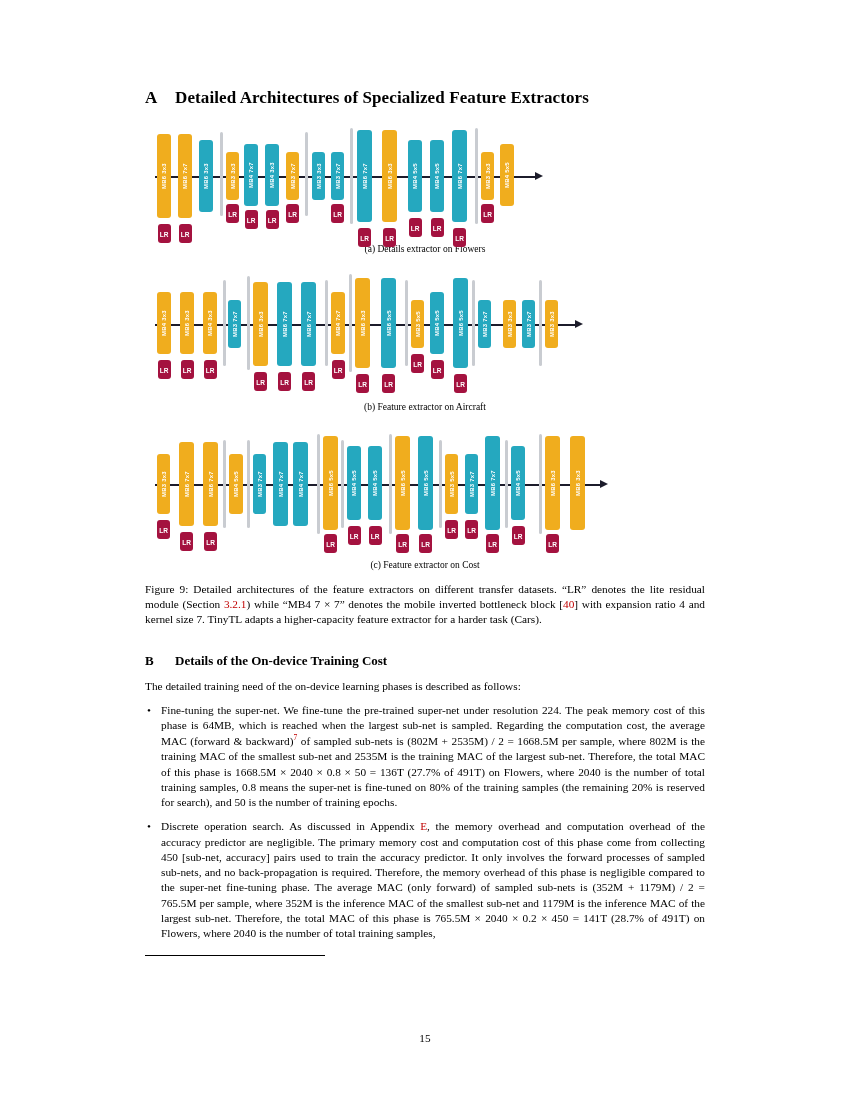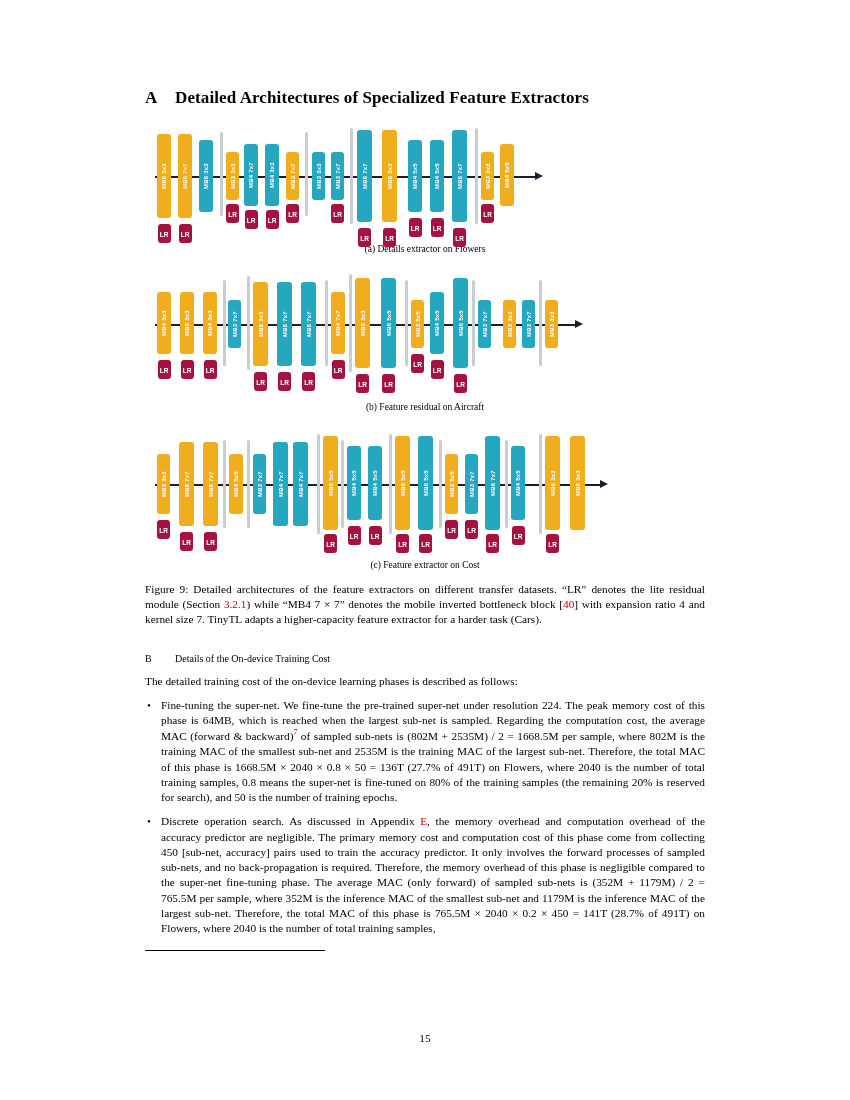--- a/index.html
+++ b/index.html
@@ -163,22 +163,22 @@
   }
   .pagenum {
     position: absolute;
     left: 0;
     right: 0;
     top: 1032px;
     text-align: center;
     font-size: 11.3px;
   }
   h2.sectionB {
-    font-size: 10px;
-    font-weight: normal;
+    font-size: 13px;
+    font-weight: bold;
     margin: 26px 0 0 0;
   }
   h2.sectionB .lbl { display: inline-block; width: 30px; }
 </style>
 </head>
 <body>
 
 <div class="page">
   <div class="content">
 
@@ -379,21 +379,21 @@
             <div class="blk" style="left: 358px; top: 30px; width: 13px; height: 48px; background: rgb(240, 173, 30);">
               <span class="vtext">MB3 3x3</span>
             </div>
             <div class="blk" style="left: 377px; top: 30px; width: 13px; height: 48px; background: rgb(37, 168, 191);">
               <span class="vtext">MB3 7x7</span>
             </div>
             <div class="blk" style="left: 400px; top: 30px; width: 13px; height: 48px; background: rgb(240, 173, 30);">
               <span class="vtext">MB3 3x3</span>
             </div>
           </div>
-        <div class="caption">(b) Feature residual on Aircraft</div>
+        <div class="caption">(b) Feature extractor on Aircraft</div>
       </div>
 
       <div class="subfig" style="margin-top:16px;">
         <div class="diagram tall" id="diag-cars">
             <div class="axis-line" style="left: 10px; top: 56px; width: 445px; right: auto;"></div>
             <div class="arrow-head" style="left: 455px; top: 52.4px;"></div>
             <div class="sep" style="left: 78px; top: 12px; height: 88px;"></div>
             <div class="sep" style="left: 102px; top: 12px; height: 88px;"></div>
             <div class="sep" style="left: 172px; top: 6px; height: 100px;"></div>
             <div class="sep" style="left: 196px; top: 12px; height: 88px;"></div>
@@ -500,21 +500,21 @@
 
       <div class="figcaption">
         <span>Figure 9:</span><span> Detailed architectures of the feature extractors on different transfer datasets. “LR” denotes the lite residual module (Section </span><span class="ref">3.2.1</span><span>) while “MB4 7 × 7” denotes the mobile inverted bottleneck block [</span><span class="ref">40</span><span>] with expansion ratio 4 and kernel size 7. TinyTL adapts a higher-capacity feature extractor for a harder task (Cars).</span>
       </div>
     </div>
 
     <h2 class="sectionB">
       <span class="lbl">B</span><span>Details of the On-device Training Cost</span>
     </h2>
 
-    <p class="body">The detailed training cost of the on-device learning phases is described as follows:</p>
+    <p class="body">The detailed training need of the on-device learning phases is described as follows:</p>
 
     <ul class="items">
       <li>
         <span class="bold">Fine-tuning the super-net.</span><span> We fine-tune the pre-trained super-net under resolution 224. The peak memory cost of this phase is 64MB, which is reached when the largest sub-net is sampled. Regarding the computation cost, the average MAC (forward &amp; backward)</span><span class="sup ref">7</span><span> of sampled sub-nets is (802M + 2535M) / 2 = 1668.5M per sample, where 802M is the training MAC of the smallest sub-net and 2535M is the training MAC of the largest sub-net. Therefore, the total MAC of this phase is 1668.5M × 2040 × 0.8 × 50 = 136T (27.7% of 491T) on Flowers, where 2040 is the number of total training samples, 0.8 means the super-net is fine-tuned on 80% of the training samples (the remaining 20% is reserved for search), and 50 is the number of training epochs.</span>
       </li>
       <li>
         <span class="bold">Discrete operation search.</span><span> As discussed in Appendix </span><span class="ref">E</span><span>, the memory overhead and computation overhead of the accuracy predictor are negligible. The primary memory cost and computation cost of this phase come from collecting 450 [sub-net, accuracy] pairs used to train the accuracy predictor. It only involves the forward processes of sampled sub-nets, and no back-propagation is required. Therefore, the memory overhead of this phase is negligible compared to the super-net fine-tuning phase. The average MAC (only forward) of sampled sub-nets is (352M + 1179M) / 2 = 765.5M per sample, where 352M is the inference MAC of the smallest sub-net and 1179M is the inference MAC of the largest sub-net. Therefore, the total MAC of this phase is 765.5M × 2040 × 0.2 × 450 = 141T (28.7% of 491T) on Flowers, where 2040 is the number of total training samples,</span>
       </li>
     </ul>
 

